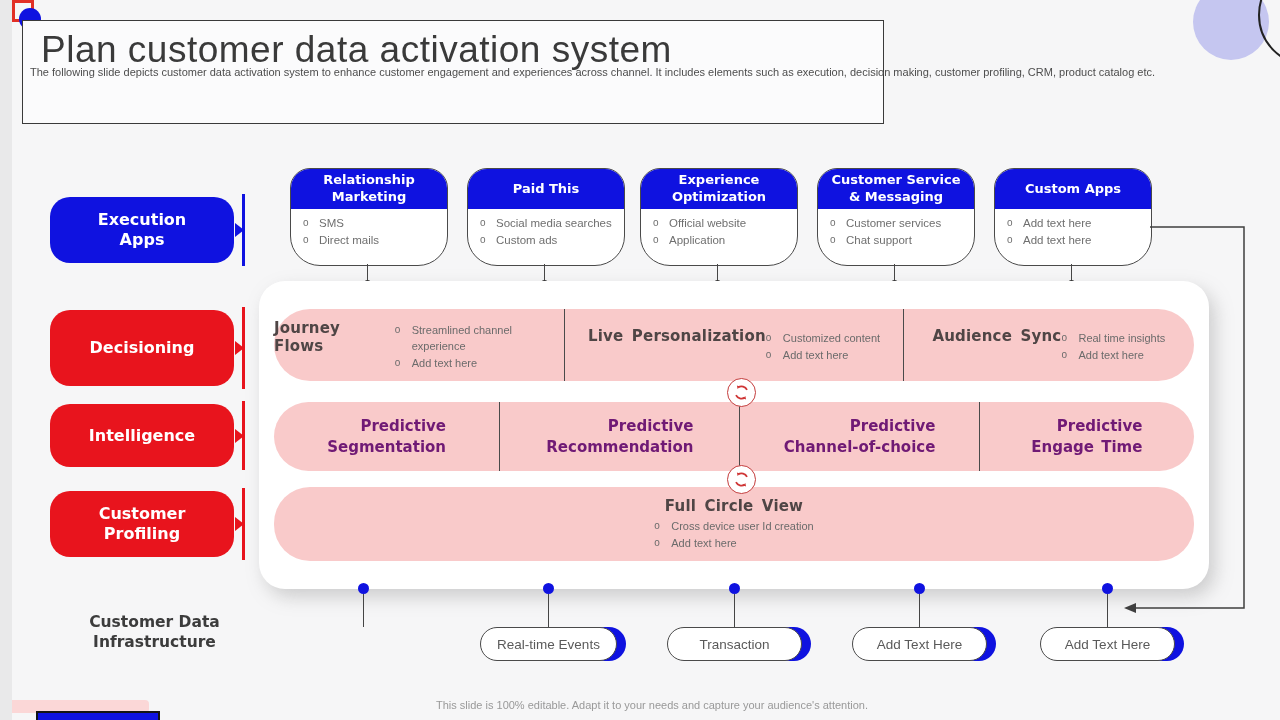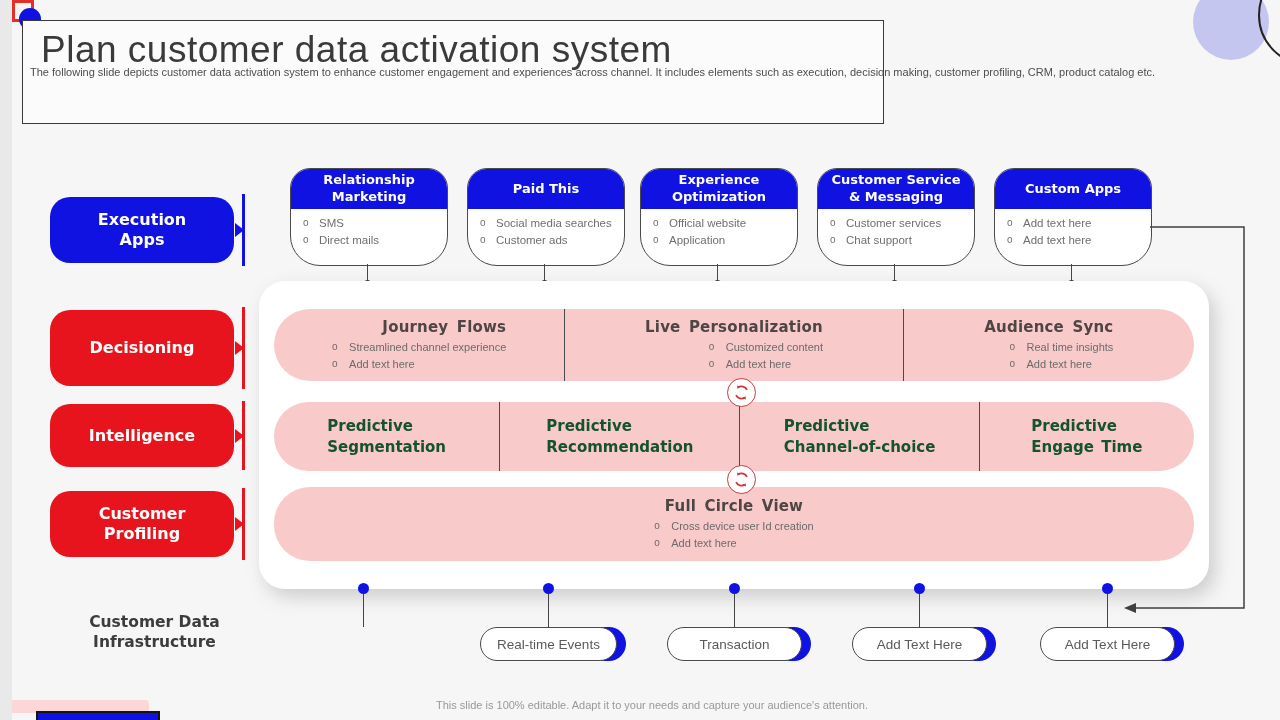--- a/index.html
+++ b/index.html
@@ -40,22 +40,22 @@
   .dot-dark{position:absolute;width:7px;height:7px;border-radius:50%;background:#333;}
   
   .panel{position:absolute;left:247px;top:281px;width:950px;height:308px;background:#fff;border-radius:26px;box-shadow:6px 8px 18px rgba(130,130,130,.35);}
   .prow{position:absolute;left:262px;width:920px;background:#f9caca;border-radius:36px;display:flex;}
   .prow .col{display:flex;flex-direction:column;align-items:center;justify-content:center;}
   .prow .col.div{border-right:1px solid #4a4a4a;}
   .sec-title{font-weight:700;font-size:15px;color:#4f4545;font-family:"DejaVu Sans",sans-serif;word-spacing:3px;letter-spacing:.2px;}
   .sec-items{display:inline-block;text-align:left;margin-top:3px;}
   .s-item{display:flex;font-size:11px;color:#6b6b6b;line-height:1.5;}
   .s-item::before{content:"o";flex:0 0 17px;font-size:10px;color:#6b6b6b;}
-  .inner-left{display:flex;flex-direction:column;align-items:flex-end;}
-  .cell-title{font-weight:700;font-size:15px;color:#14532d;font-family:"DejaVu Sans",sans-serif;text-align:left;line-height:1.35;word-spacing:2px;}
+  .inner-left{display:flex;flex-direction:row;align-items:flex-start;}
+  .cell-title{font-weight:700;font-size:15px;color:#701a75;font-family:"DejaVu Sans",sans-serif;text-align:right;line-height:1.35;word-spacing:2px;}
   
   .sync{position:absolute;left:715px;width:27px;height:27px;border-radius:50%;background:#fff;border:1.5px solid #c43c3c;display:flex;align-items:center;justify-content:center;z-index:3;}
   
   .dot-blue{position:absolute;width:11px;height:11px;border-radius:50%;background:#0f12e0;z-index:2;}
   .pill{position:absolute;top:627px;height:34px;}
   .pill-back{position:absolute;right:-9px;top:0;width:60px;height:34px;border-radius:17px;background:#0f12e0;}
   .pill-face{position:absolute;inset:0;background:#fff;border:1px solid #4a4a4a;border-radius:17px;display:flex;align-items:center;justify-content:center;font-size:13.5px;color:#5a5a5a;}
   .infra-label{position:absolute;left:40px;top:612px;width:205px;text-align:center;font-weight:700;font-size:15.5px;color:#3c3c3c;line-height:1.3;font-family:"DejaVu Sans",sans-serif;}
   .footer{position:absolute;left:0;top:699px;width:1280px;text-align:center;font-size:11px;color:#999;}
   svg.overlay{position:absolute;left:0;top:0;pointer-events:none;}
@@ -106,21 +106,21 @@
       <div class="c-item">SMS</div>
       <div class="c-item">Direct mails</div>
     </div>
   </div>
   <div class="app-card" style="left:455px;">
     <div class="hd">
         <span>Paid This</span>
       </div>
     <div class="bd">
       <div class="c-item">Social media searches</div>
-      <div class="c-item">Customer ads</div>
+      <div class="c-item">Custom ads</div>
     </div>
   </div>
   <div class="app-card" style="left:628px;">
     <div class="hd">
         <span>Experience Optimization</span>
       </div>
     <div class="bd">
       <div class="c-item">Official website</div>
       <div class="c-item">Application</div>
     </div>

